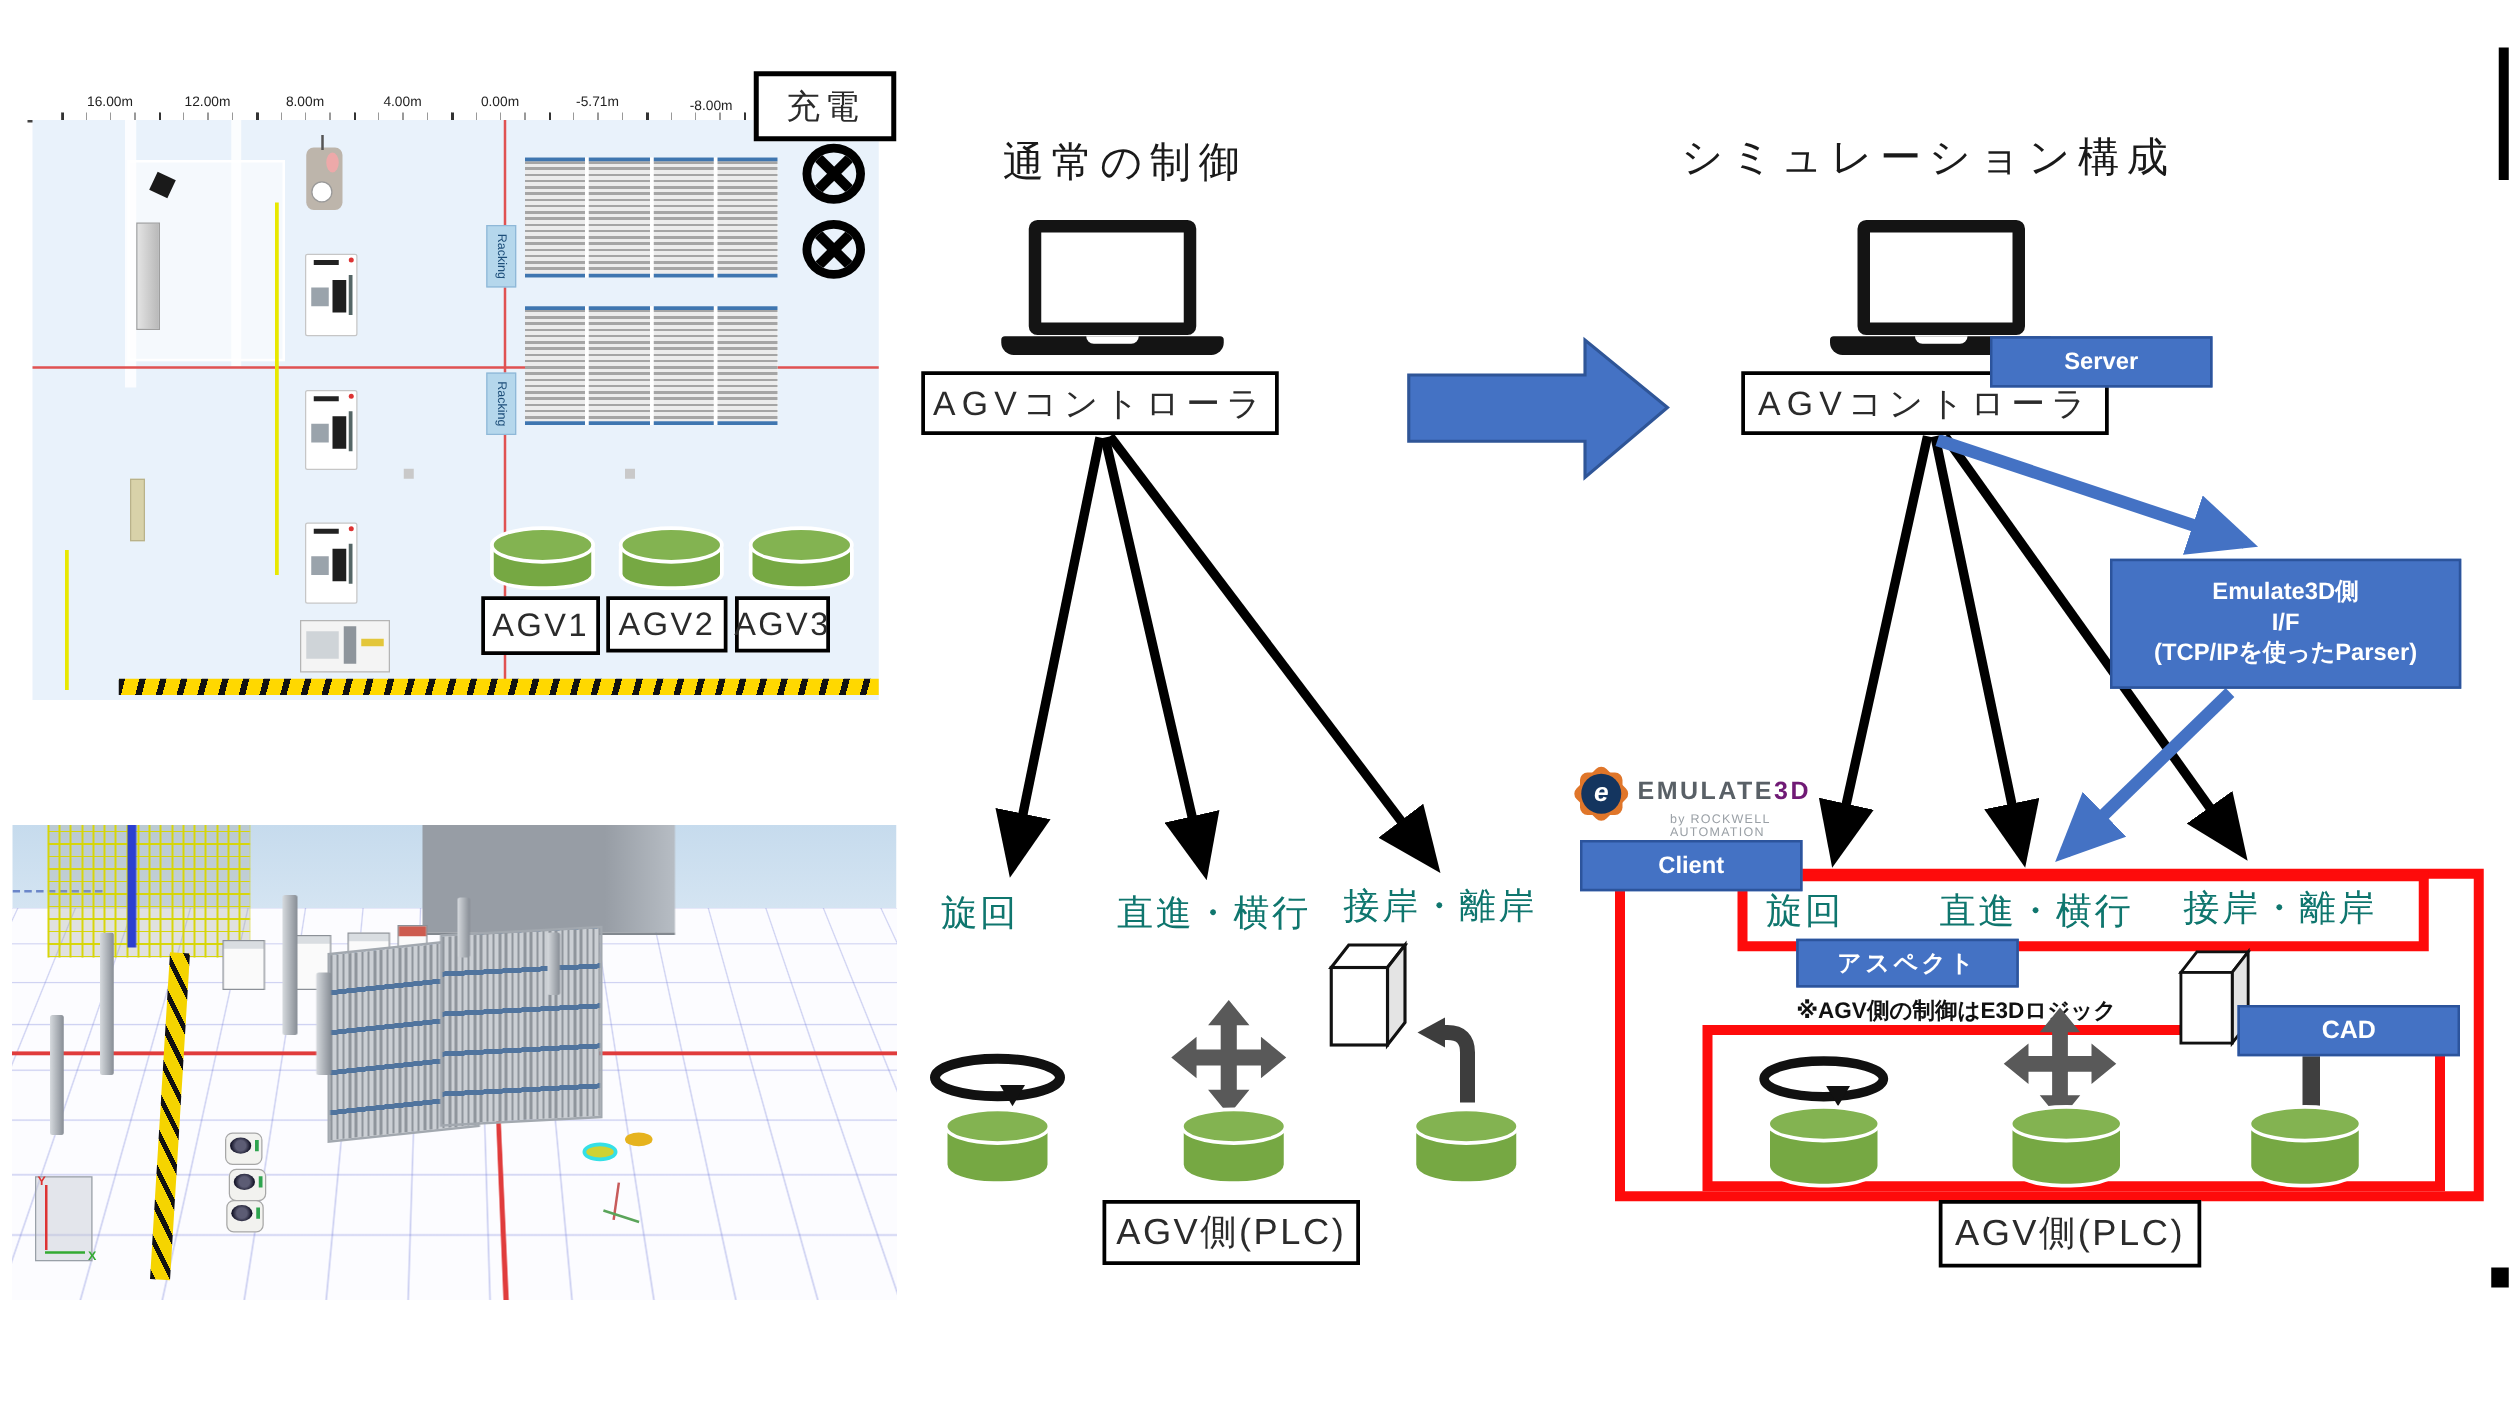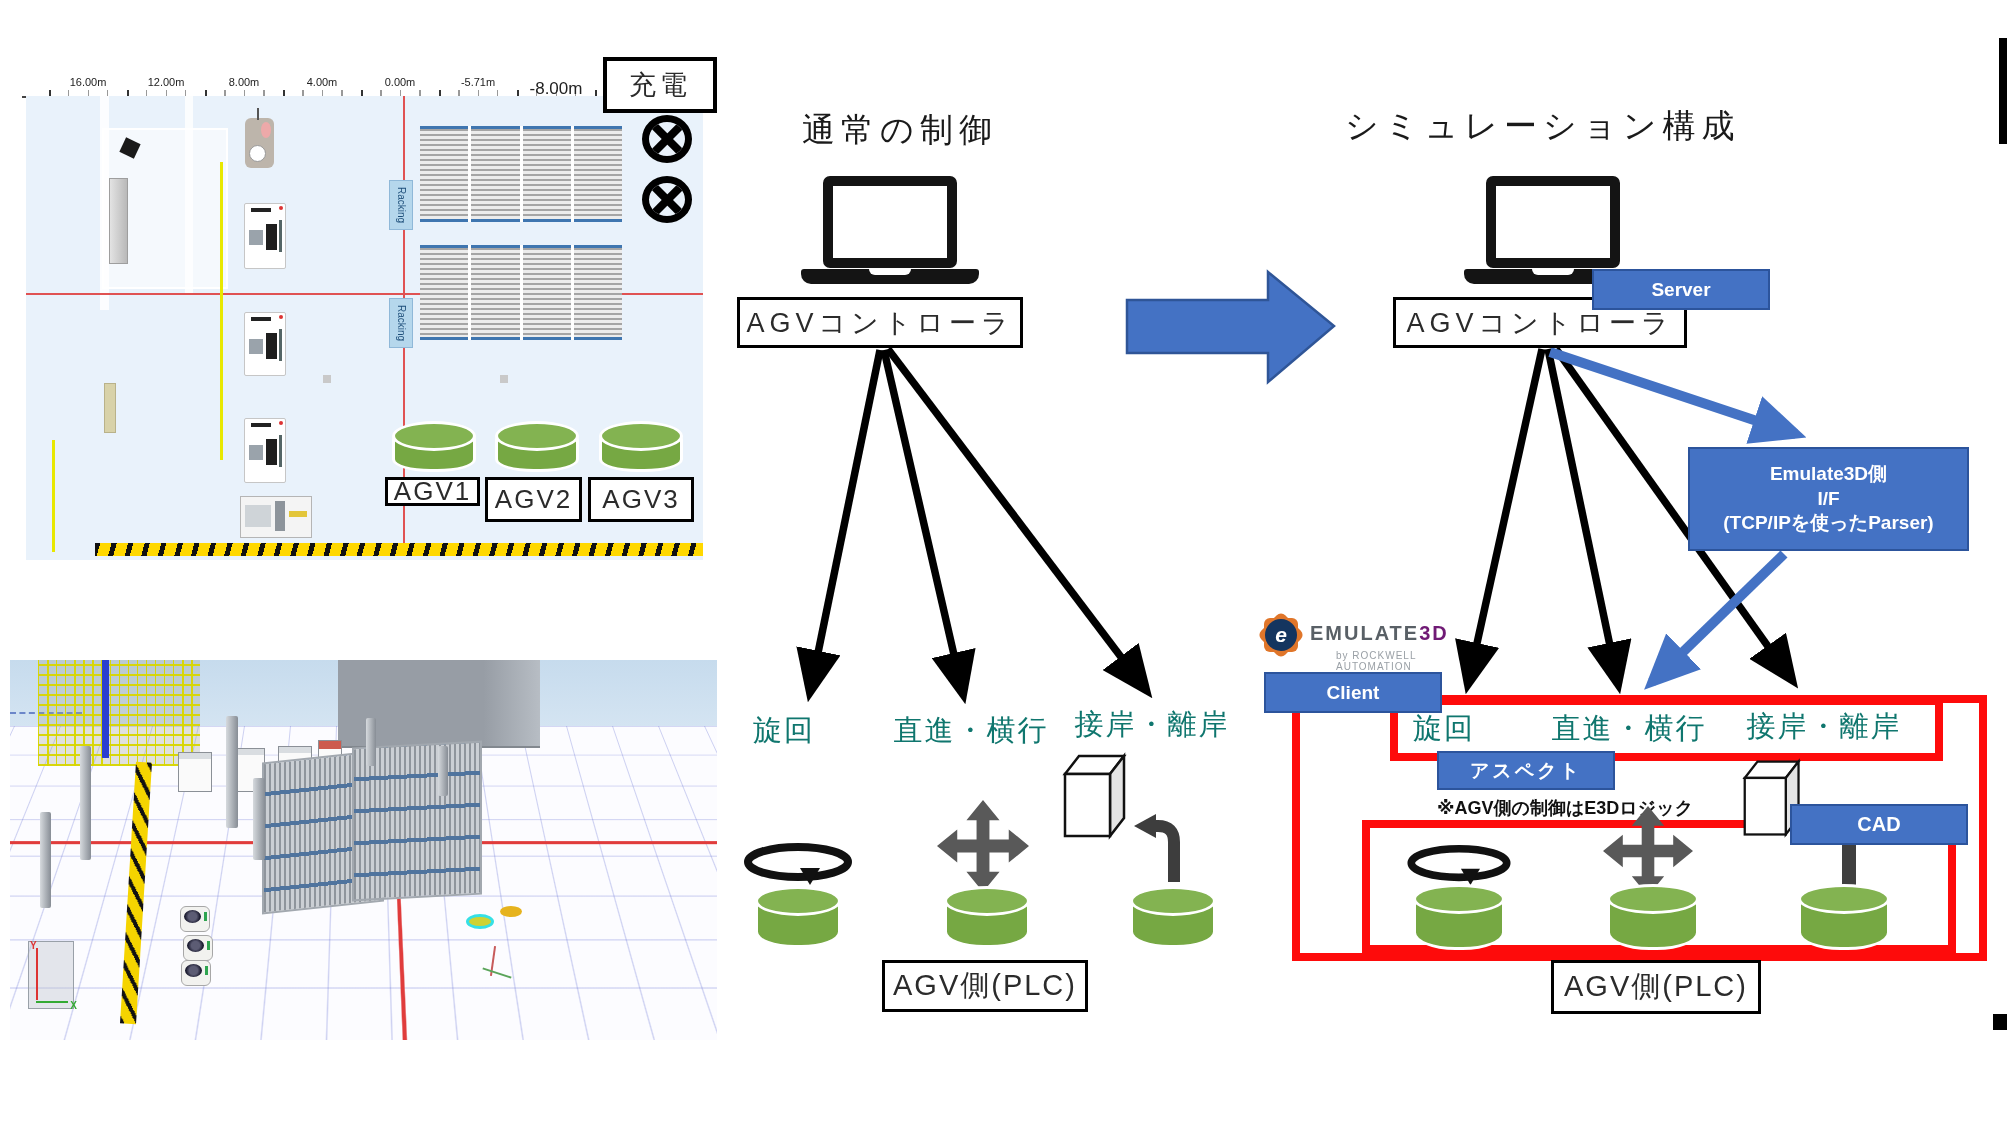--- a/index.html
+++ b/index.html
@@ -58,21 +58,21 @@
 <div class="abs" style="left:22px;top:63px;width:681px;height:497px;z-index:1">
 
   <div class="abs" style="left:0;top:12px;right:0;height:21px;background:#fff;border-bottom:2px solid #444">
     <div class="abs" style="left:27px;right:0;bottom:0;height:6px;background-image:repeating-linear-gradient(90deg,#333 0 2px,transparent 2px 78px),repeating-linear-gradient(90deg,#999 0 1px,transparent 1px 19.5px)"></div>
     <div class="abs" style="left:36px;top:1px;width:60px;text-align:center;font-size:11px">16.00m</div>
     <div class="abs" style="left:114px;top:1px;width:60px;text-align:center;font-size:11px">12.00m</div>
     <div class="abs" style="left:192px;top:1px;width:60px;text-align:center;font-size:11px">8.00m</div>
     <div class="abs" style="left:270px;top:1px;width:60px;text-align:center;font-size:11px">4.00m</div>
     <div class="abs" style="left:348px;top:1px;width:60px;text-align:center;font-size:11px">0.00m</div>
     <div class="abs" style="left:426px;top:1px;width:60px;text-align:center;font-size:11px">-5.71m</div>
-    <div class="abs" style="left:504px;top:4px;width:60px;text-align:center;font-size:17px">-8.00m</div>
+    <div class="abs" style="left:504px;top:4px;width:60px;text-align:right;font-size:11px">-8.00m</div>
   </div>
 
   <div class="abs" style="left:4px;top:33px;width:677px;height:464px;background:#e9f2fb"></div>
 
   <div class="abs" style="left:80px;top:65px;width:122px;height:157px;background:rgba(255,255,255,.55);border:2px solid rgba(255,255,255,.95);z-index:2"></div>
   <div class="abs" style="left:78px;top:33px;width:9px;height:214px;background:rgba(255,255,255,.85);z-index:2"></div>
   <div class="abs" style="left:163px;top:33px;width:8px;height:197px;background:rgba(255,255,255,.8);z-index:2"></div>
 
   <div class="abs" style="left:381px;top:33px;width:2px;height:460px;background:#e05252;z-index:2"></div>
   <div class="abs" style="left:4px;top:230px;width:677px;height:2px;background:#e05252;z-index:2"></div>
@@ -139,23 +139,23 @@
       <div class="cyl-top"></div>
     </div>
   <div class="cyl" style="left:473px;top:358px;width:84px;height:51px">
       <div class="cyl-body"></div>
       <div class="cyl-top"></div>
     </div>
   <div class="cyl" style="left:577px;top:358px;width:84px;height:51px">
       <div class="cyl-body"></div>
       <div class="cyl-top"></div>
     </div>
-  <div class="wb" style="left:363px;top:414px;width:95px;height:29px;font-size:26px;letter-spacing:2px;z-index:4">AGV1</div>
+  <div class="wb" style="left:363px;top:414px;width:95px;height:47px;font-size:26px;letter-spacing:2px;z-index:4">AGV1</div>
   <div class="wb" style="left:463px;top:414px;width:97px;height:45px;font-size:26px;letter-spacing:2px;z-index:4">AGV2</div>
-  <div class="wb" style="left:566px;top:414px;width:106px;height:45px;font-size:26px;letter-spacing:2px;z-index:4">AGV3</div>
+  <div class="wb" style="left:566px;top:414px;width:76px;height:45px;font-size:26px;letter-spacing:2px;z-index:4">AGV3</div>
 
   <div class="abs" style="left:73px;top:480px;width:608px;height:13px;background:repeating-linear-gradient(105deg,#111 0 5px,#ffd800 5px 16px);z-index:3"></div>
 
   <div class="wb" style="left:581px;top:-6px;width:114px;height:56px;font-size:27px;letter-spacing:4px;border-width:4px;z-index:5">充電</div>
   <div class="circx" style="left:620px;top:52px;width:50px;height:48px;z-index:5">
       <i class="a"></i>
       <i class="b"></i>
     </div>
   <div class="circx" style="left:620px;top:113px;width:50px;height:47px;z-index:5">
       <i class="a"></i>

